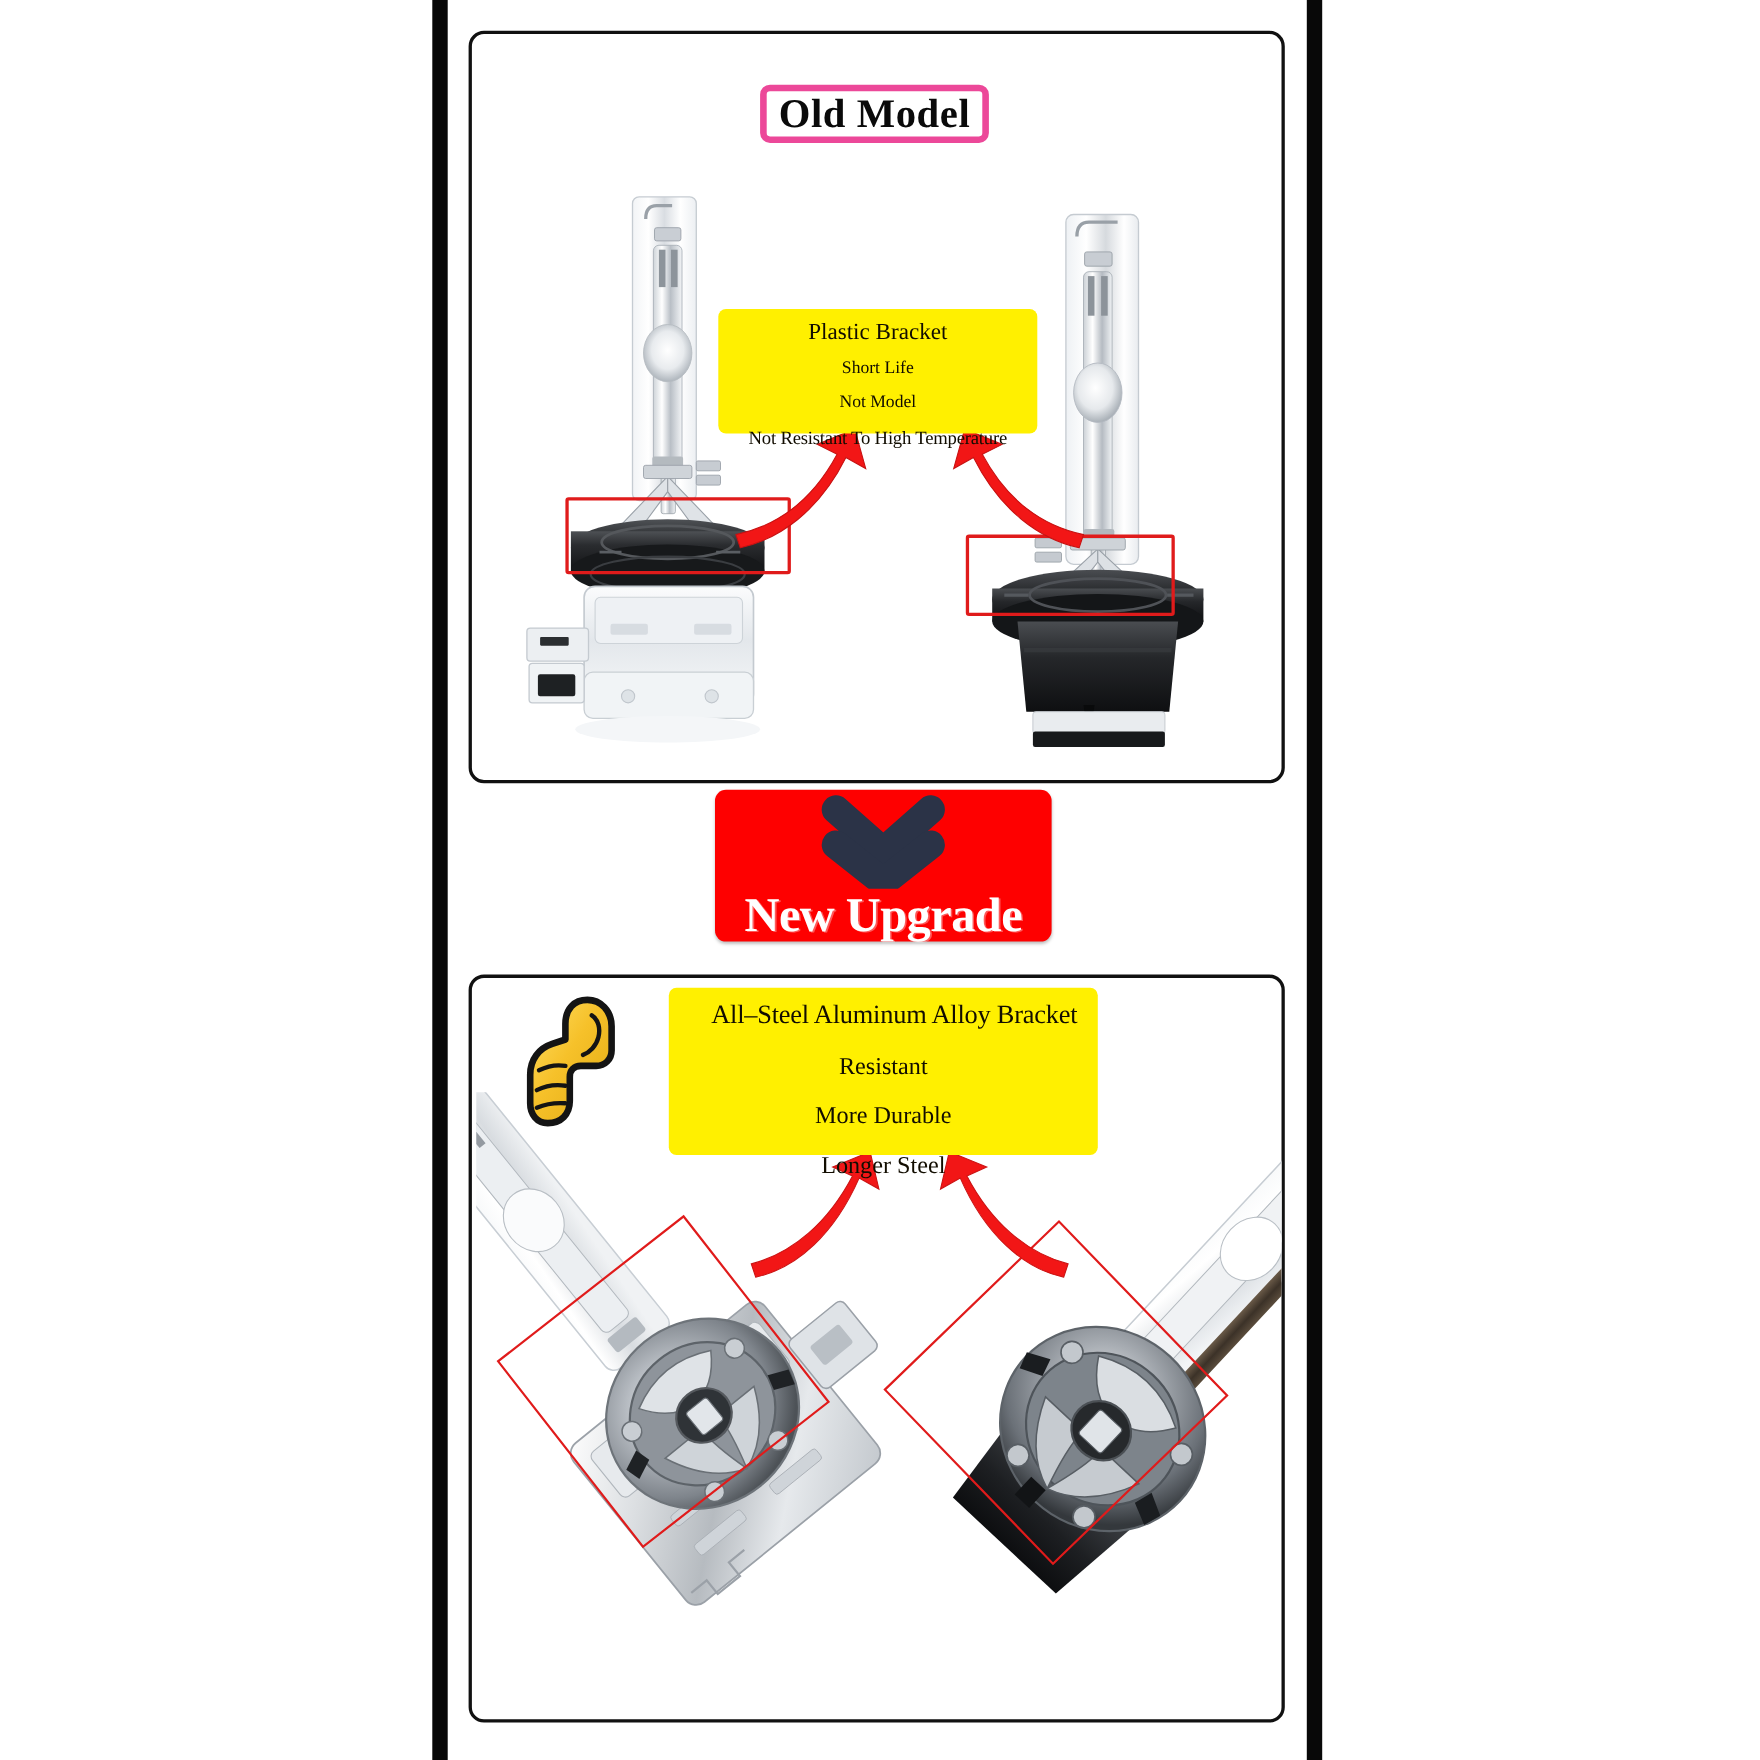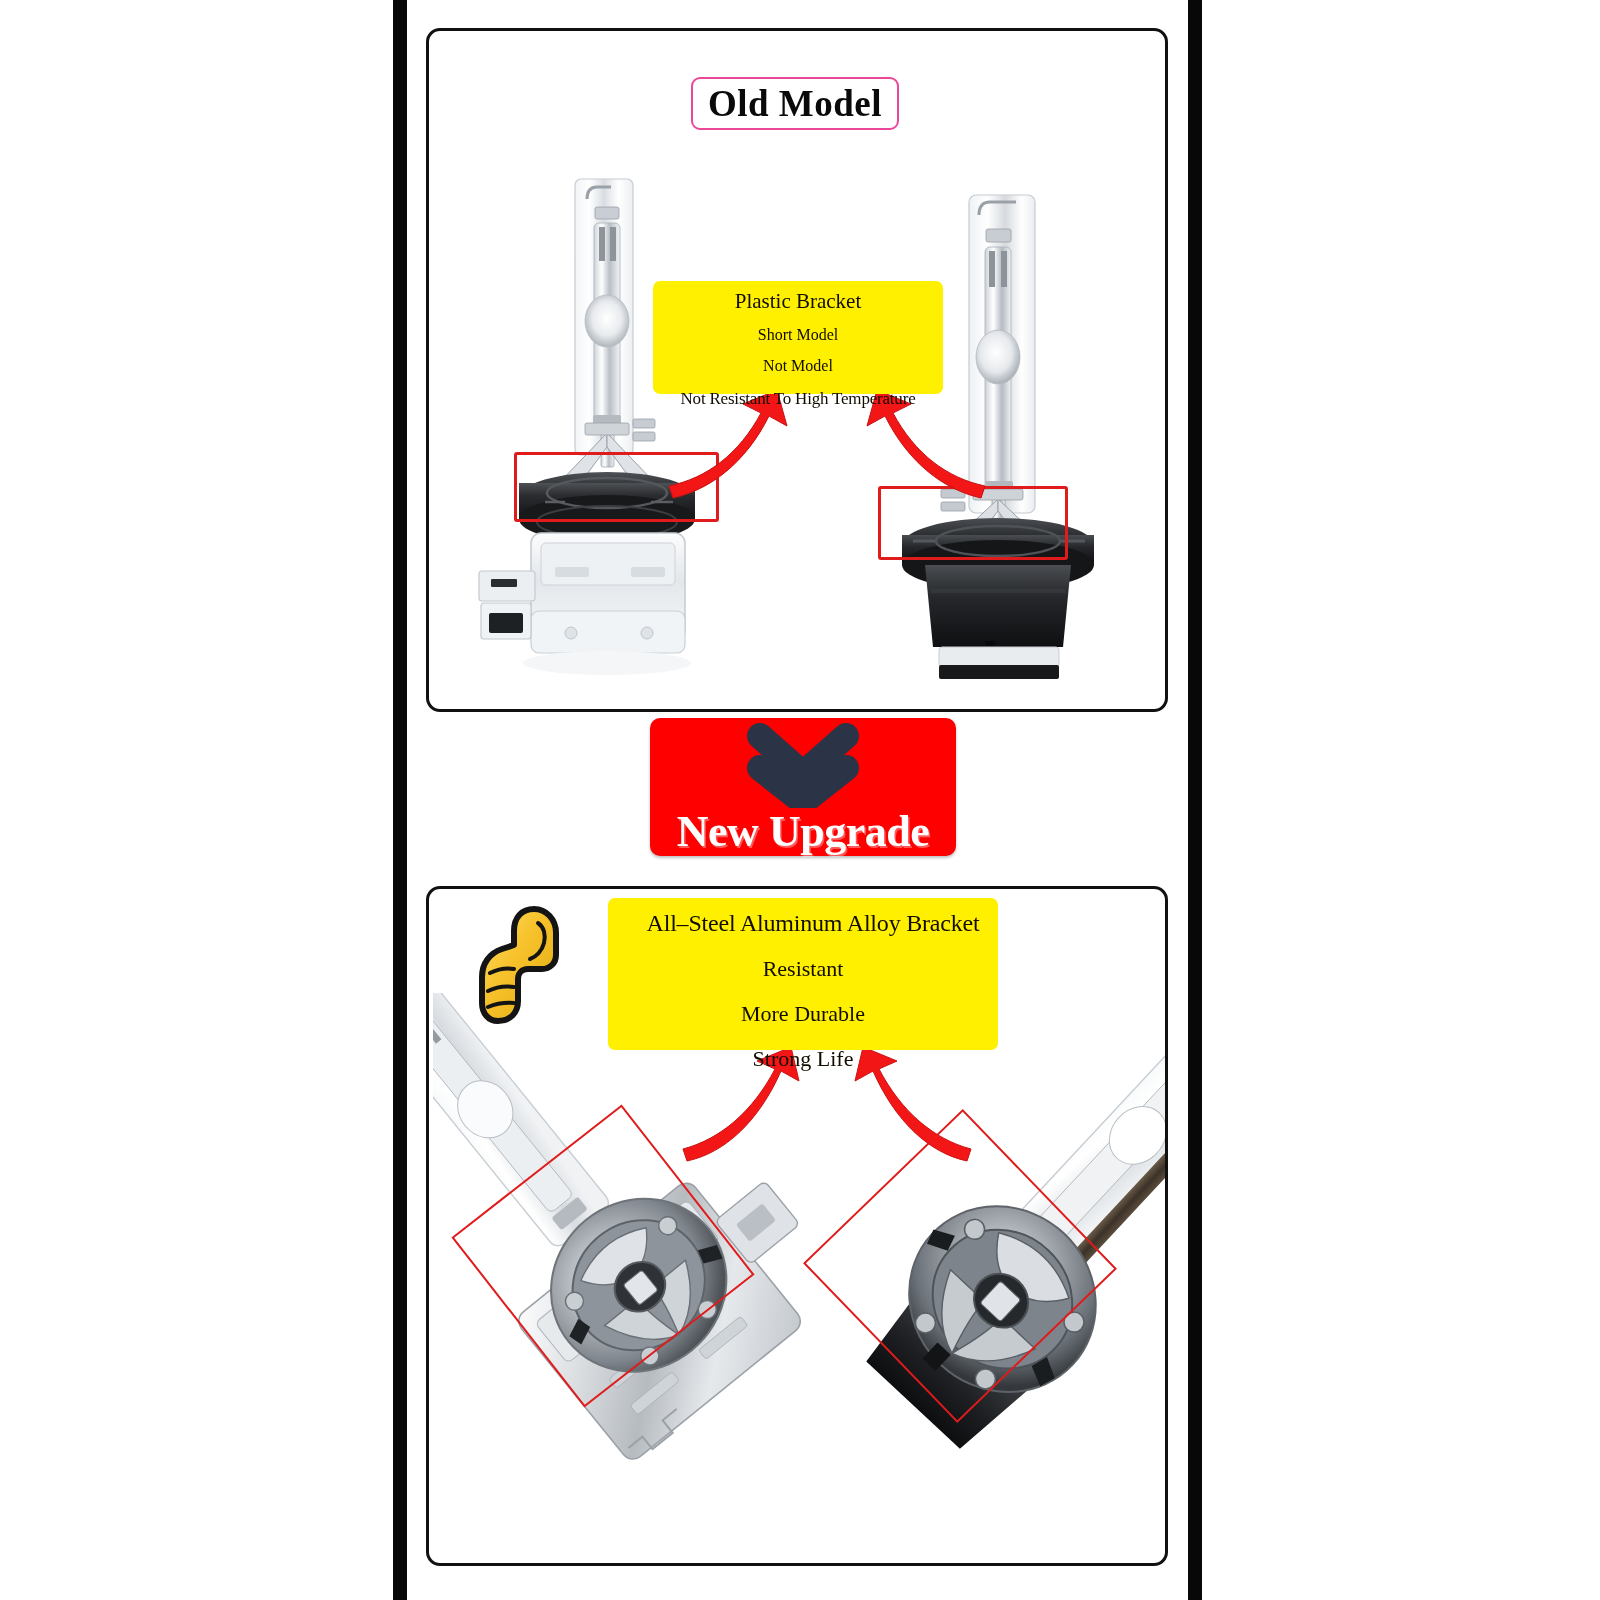--- a/index.html
+++ b/index.html
@@ -27,21 +27,21 @@
     box-sizing:border-box;
     overflow:hidden;
   }
   .panel-top{left:426px;top:28px;width:742px;height:684px;}
   .panel-bottom{left:426px;top:886px;width:742px;height:680px;}
 
   
   .badge-old{
     position:absolute;left:691px;top:77px;
     width:208px;height:53px;
-    border:2px solid #ec4899;
+    border:6px solid #ec4899;
     border-radius:9px;
     background:#fff;
     display:flex;align-items:center;justify-content:center;
     box-sizing:border-box;
   }
   .badge-old span{
     font-family:"Liberation Serif", serif;
     font-weight:bold;font-size:37px;color:#0a0a0a;
     letter-spacing:0.5px;line-height:1;
   }
@@ -260,21 +260,21 @@
       <path d="M132 112 C 96 104, 60 78, 36 30 L 18 40 L 28 4 L 62 18 L 44 27 C 66 68, 98 92, 136 100 Z" fill="#F21616" stroke="#c71212" stroke-width="1"></path>
     </svg>
   </div>
 
   <div class="badge-old">
     <span>Old Model</span>
   </div>
 
   <div class="callout callout-top">
     <div class="c-title">Plastic Bracket</div>
-    <div class="c-line">Short Model</div>
+    <div class="c-line">Short Life</div>
     <div class="c-line">Not Model</div>
     <div class="c-line wide">Not Resistant To High Temperature</div>
   </div>
 
   <div class="banner">
     <div class="chev-wrap">
       <svg width="306" height="86" viewBox="0 0 306 86">
         <g fill="none" stroke="#2B3347" stroke-width="26" stroke-linecap="round" stroke-linejoin="round">
           <path d="M110 14 L153 52 L196 14"></path>
           <path d="M110 46 L153 80 L196 46"></path>
@@ -441,16 +441,16 @@
       <path d="M14 72 q12 -6 24 -4" fill="none" stroke="#141414" stroke-width="4" stroke-linecap="round"></path>
       <path d="M12 90 q12 -6 26 -4" fill="none" stroke="#141414" stroke-width="4" stroke-linecap="round"></path>
       <path d="M12 106 q12 -5 26 -4" fill="none" stroke="#141414" stroke-width="4" stroke-linecap="round"></path>
     </svg>
   </div>
 
   <div class="callout callout-bottom">
     <div class="c-title">All–Steel Aluminum Alloy Bracket</div>
     <div class="c-line">Resistant</div>
     <div class="c-line">More Durable</div>
-    <div class="c-line">Strong Life</div>
+    <div class="c-line">Longer Steel</div>
   </div>
 
 </div>
 
 </body></html>

